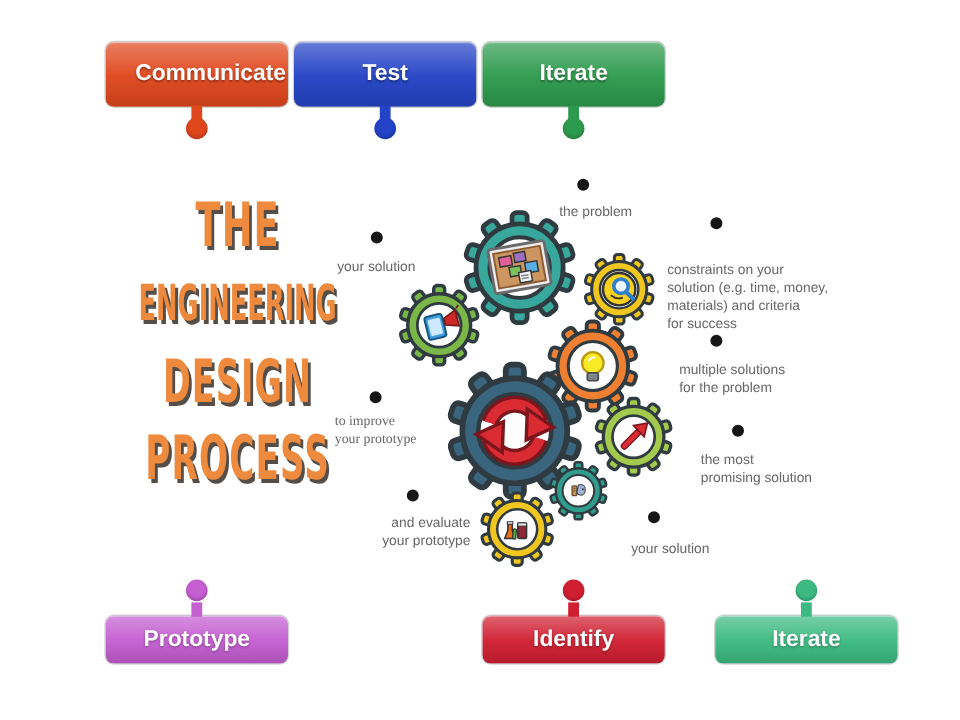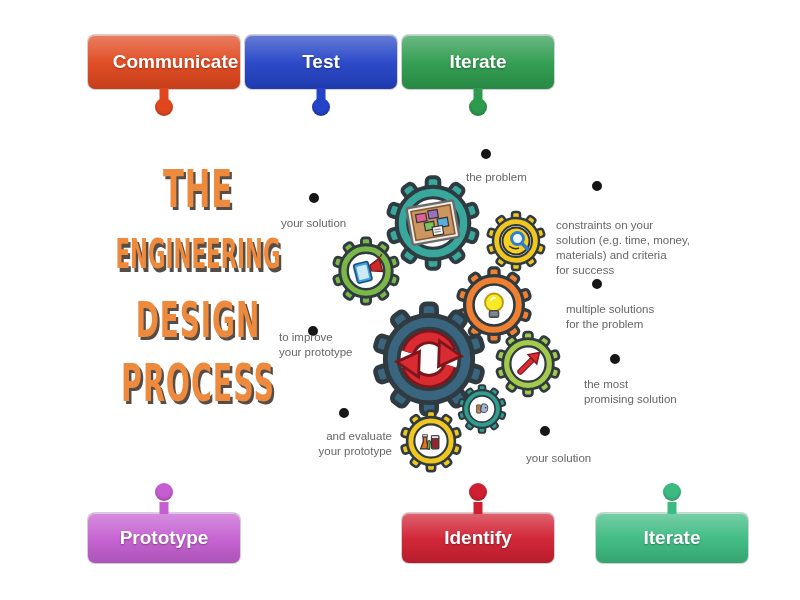--- a/index.html
+++ b/index.html
@@ -9,21 +9,21 @@
 
   
   .chip { position:absolute; width:152px; border-radius:7px;
           display:flex; align-items:center; justify-content:center;
           color:#fff; font-size:19px; font-weight:bold;
           text-shadow:0 1px 2px rgba(0,0,0,.35);
           background-image:linear-gradient(180deg, rgba(255,255,255,.30), rgba(255,255,255,.04) 52%, rgba(0,0,0,.12));
           box-shadow:inset 0 1px 0 rgba(255,255,255,.45), 0 0 0 1px rgba(0,0,0,.18);
           cursor:grab; }
   .chip.top { top:35px; height:54px; }
-  .chip.bottom { top:513px; height:50px; }
+  .chip.bottom { top:513px; height:40px; }
   .stem { position:absolute; left:50%; transform:translateX(-50%);
           width:9px; height:12px; }
   .chip.top .stem { top:calc(100% - 1px); }
   .chip.bottom .stem { bottom:calc(100% - 1px); }
   .knob { position:absolute; left:50%; transform:translateX(-50%);
           width:18px; height:18px; border-radius:50%;
           box-shadow:inset 0 -2px 3px rgba(0,0,0,.18); }
   .chip.top .knob { top:calc(100% + 9px); }
   .chip.bottom .knob { bottom:calc(100% + 12px); }
 
@@ -198,18 +198,18 @@
   <span class="note" style="left: 281px; top: 216px; color: rgb(102, 102, 102);">your solution</span>
   <span class="note" style="left: 556px; top: 201px; color: rgb(102, 102, 102); margin-top: 17px;">constraints on your
 solution (e.g. time, money,
 materials) and criteria
 for success</span>
   <span class="note" style="left: 566px; top: 302px; color: rgb(102, 102, 102);">multiple solutions
 for the problem</span>
   <span class="note" style="left: 584px; top: 377px; color: rgb(102, 102, 102);">the most
 promising solution</span>
   <span class="note" style="left: 526px; top: 451px; color: rgb(102, 102, 102);">your solution</span>
-  <span class="note" style="left: 279px; top: 330px; color: rgb(102, 102, 102);">to improve
+  <span class="note" style="left: 279px; top: 344px; color: rgb(102, 102, 102); font-family: Liberation Serif, serif;">to improve
 your prototype</span>
   <span class="note" style="left: 288px; top: 429px; width: 104px; text-align: right; color: rgb(102, 102, 102);">and evaluate
 your prototype</span>
 
 </div>
 
 </body></html>

